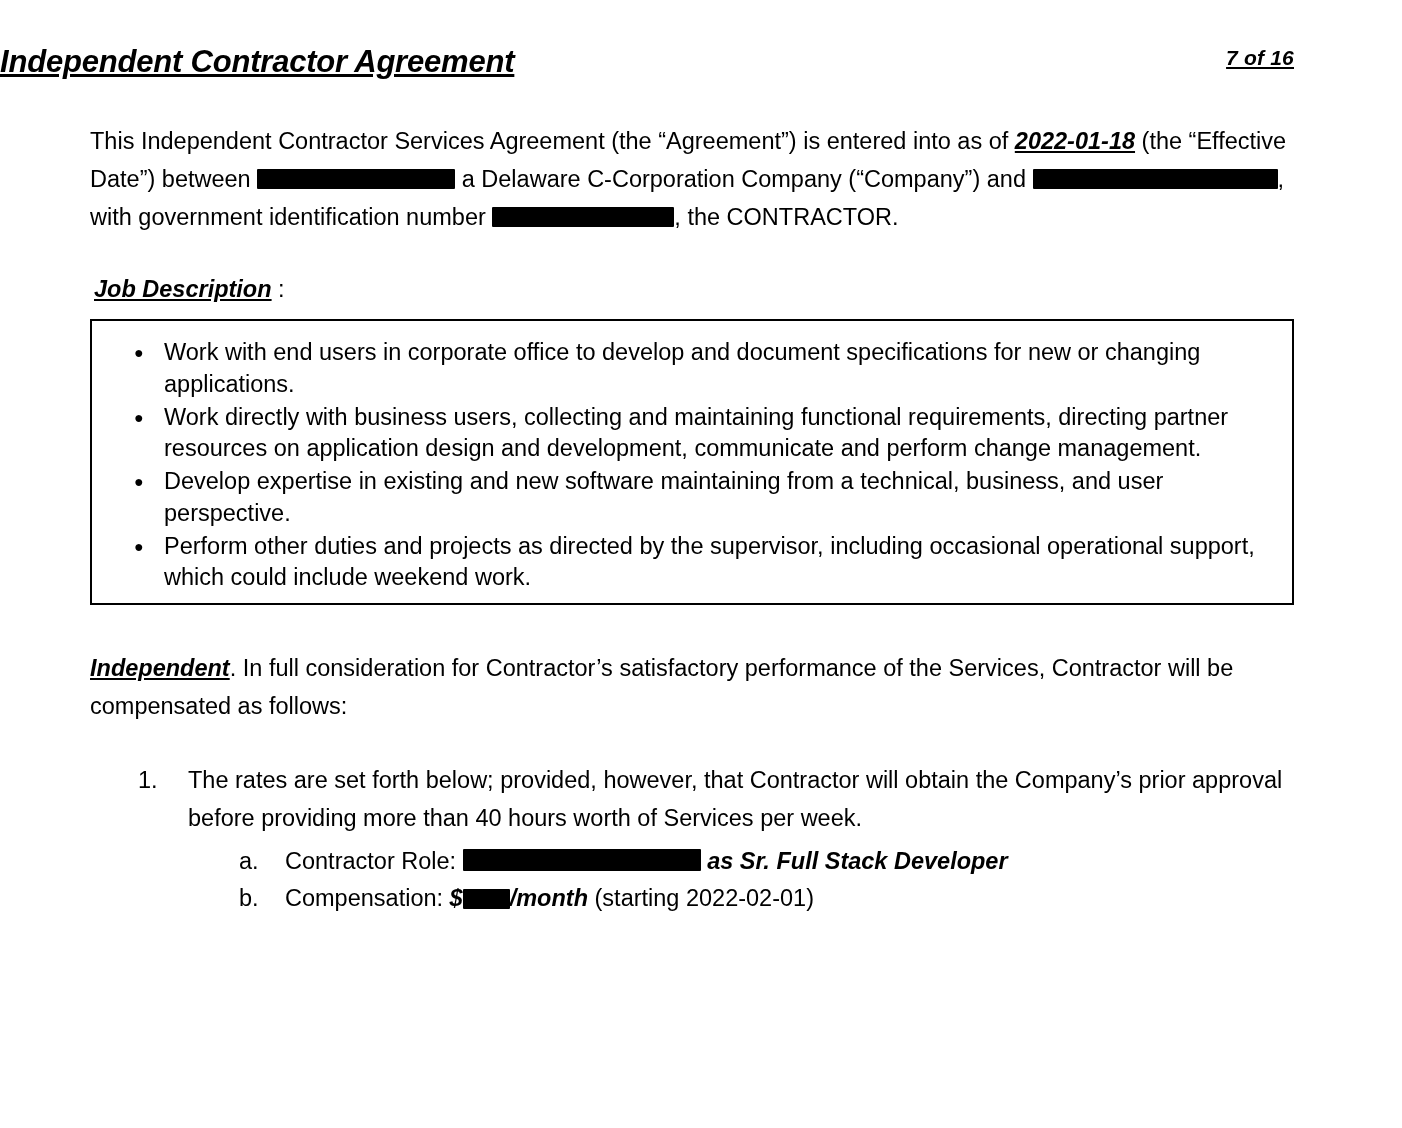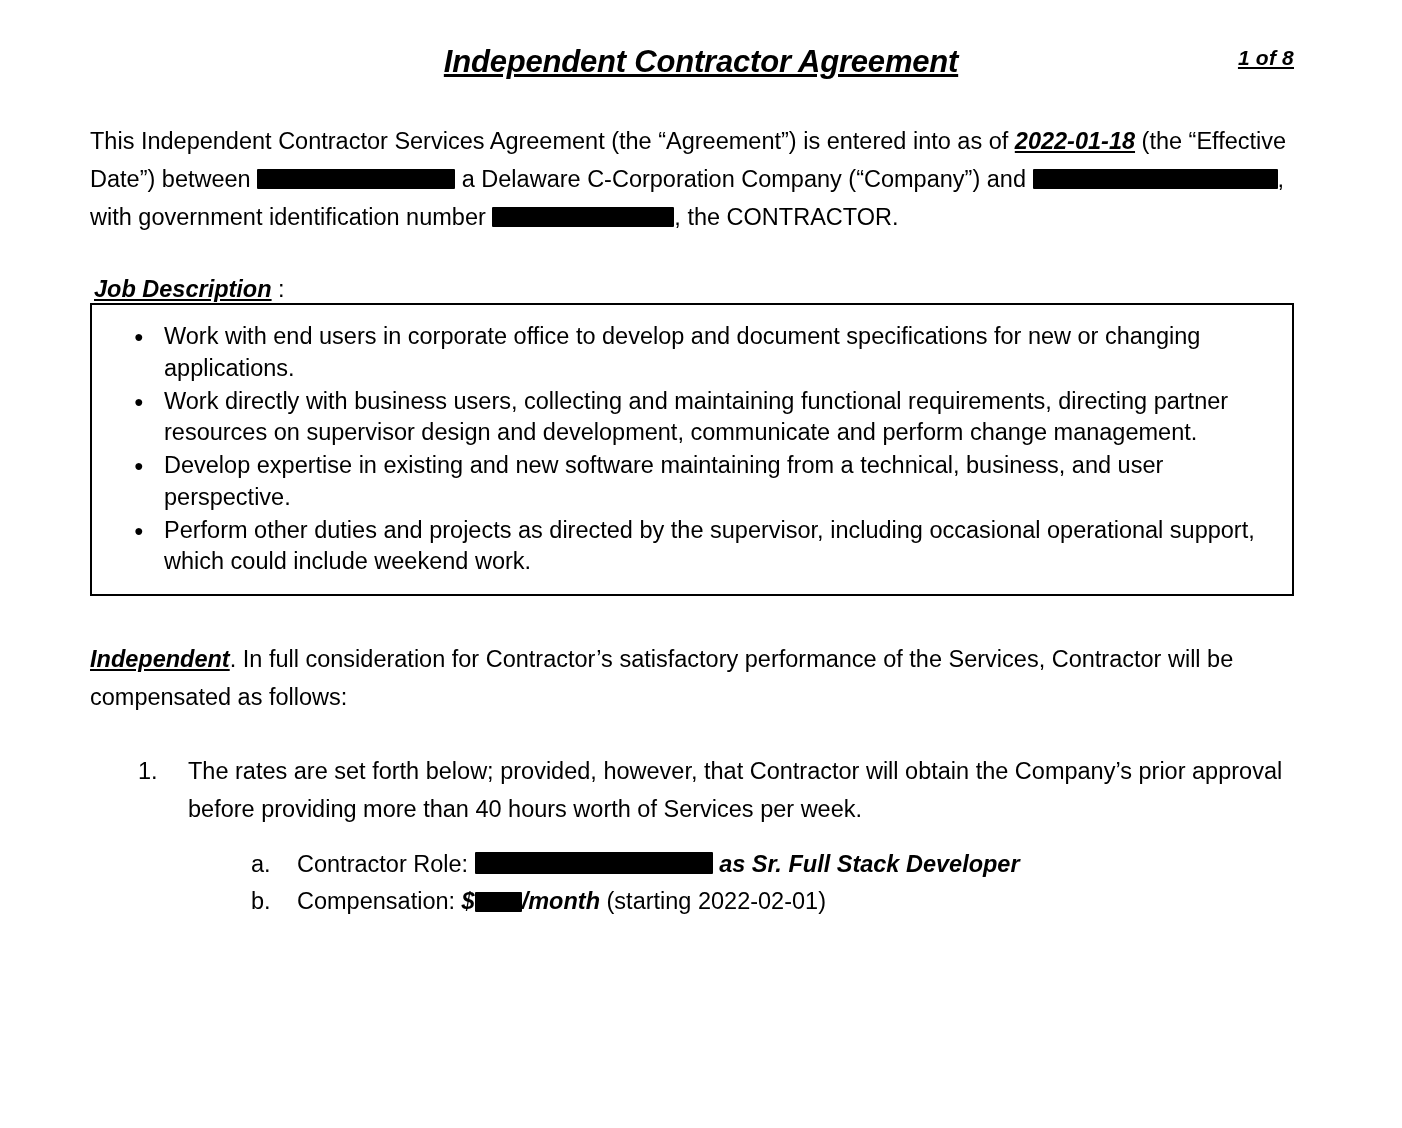--- a/index.html
+++ b/index.html
@@ -26,21 +26,21 @@
     top: 2px;
     right: 108px;
     font-size: 21px;
     font-weight: bold;
     font-style: italic;
     text-decoration: underline;
     letter-spacing: 0.2px;
   }
   .doc-title {
     margin: 44px 0 0 0;
-    text-align: center;
+    text-align: left;
     font-size: 31px;
     font-weight: bold;
     font-style: italic;
     text-decoration: underline;
     letter-spacing: -0.2px;
   }
   .content {
     margin: 0 108px 0 90px;
   }
   p.body-para {
@@ -75,21 +75,22 @@
     font-weight: bold;
     font-style: italic;
     text-decoration: underline;
   }
   .job-heading-line {
     margin: 40px 0 0 4px;
     font-size: 23.5px;
   }
   .job-box {
     border: 2.5px solid #000000;
-    padding: 16px 18px 15px 18px;
+    margin-top: 16px;
+    padding: 16px 18px 8px 18px;
     box-sizing: border-box;
   }
   ul.job-list {
     list-style: none;
     margin: 0;
     padding: 0;
   }
   ul.job-list li {
     position: relative;
     padding-left: 54px;
@@ -123,21 +124,21 @@
     font-size: 23.5px;
     line-height: 1.63;
   }
   ol.comp-list > li::before {
     content: counter(compitem) ".";
     position: absolute;
     left: 0;
     top: 0;
   }
   ol.sub-list {
-    margin: 17px;
+    margin: 5px;
     padding: 0 0 0 46px;
     list-style: none;
     counter-reset: subitem;
   }
   ol.sub-list > li {
     position: relative;
     counter-increment: subitem;
     padding-left: 46px;
     font-size: 23.5px;
     line-height: 1.58;
@@ -151,34 +152,34 @@
   .bold-italic {
     font-weight: bold;
     font-style: italic;
   }
 </style>
 </head>
 <body>
 
 <div class="page">
 
-  <div class="page-number">1 of 8</div>
+  <div class="page-number">7 of 16</div>
 
   <h1 class="doc-title">Independent Contractor Agreement</h1>
 
   <div class="content">
 
     <p class="body-para"><span>This Independent Contractor Services Agreement (the “Agreement”) is entered into as of </span><span class="bold-underline-italic">2022-01-18</span><span> (the “Effective Date”) between </span><span class="redacted r-company"></span><span> a Delaware C-Corporation Company (“Company”) and </span><span class="redacted r-contractor"></span><span>, with government identification number </span><span class="redacted r-govid"></span><span>, the CONTRACTOR.</span></p>
 
     <p class="job-heading-line"><span class="section-heading">Job Description</span><span> :</span></p>
 
     <div class="job-box">
       <ul class="job-list">
         <li>Work with end users in corporate office to develop and document specifications for new or changing applications.</li>
-        <li>Work directly with business users, collecting and maintaining functional requirements, directing partner resources on supervisor design and development, communicate and perform change management.</li>
+        <li>Work directly with business users, collecting and maintaining functional requirements, directing partner resources on application design and development, communicate and perform change management.</li>
         <li>Develop expertise in existing and new software maintaining from a technical, business, and user perspective.</li>
         <li>Perform other duties and projects as directed by the supervisor, including occasional operational support, which could include weekend work.</li>
       </ul>
     </div>
 
     <p class="comp-para"><span class="section-heading">Independent</span><span>. In full consideration for Contractor’s satisfactory performance of the Services, Contractor will be compensated as follows:</span></p>
 
     <ol class="comp-list">
       <li>
         <span>The rates are set forth below; provided, however, that Contractor will obtain the Company’s prior approval before providing more than 40 hours worth of Services per week.</span>

